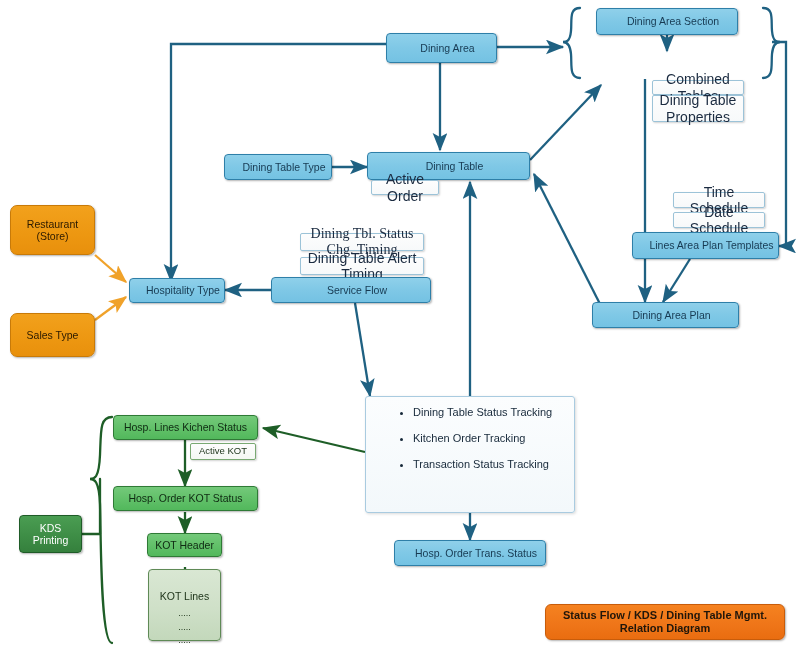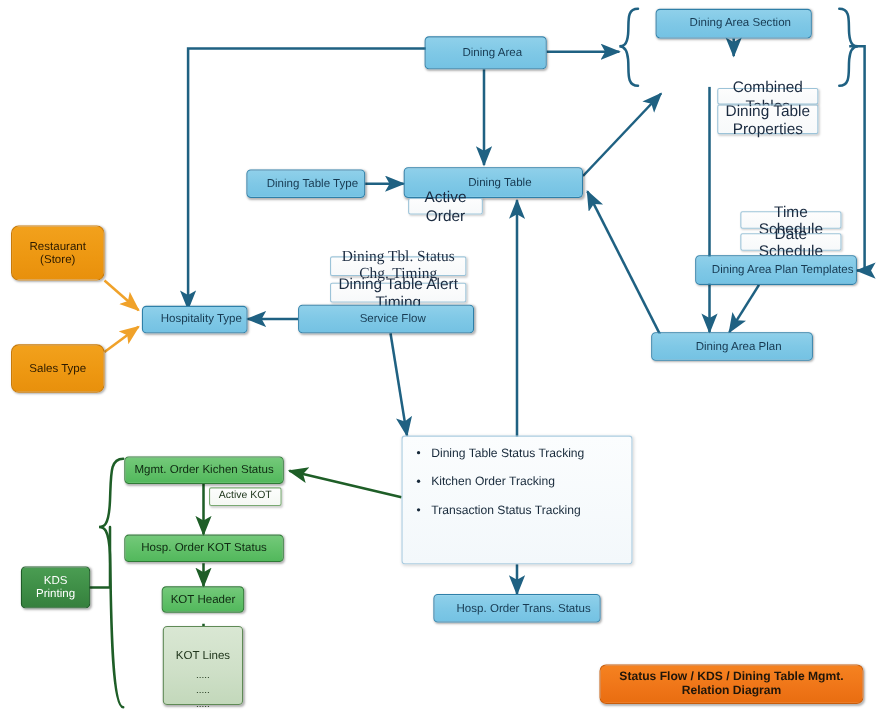--- a/index.html
+++ b/index.html
@@ -26,21 +26,21 @@
         border:1px solid #5f8a56;color:#20361c;}
   .attr{background:linear-gradient(to bottom,#fdfdfd 0%,#f7f9fa 100%);
         border:1px solid #9cc3d8;color:#1b2b40;font-size:14px;border-radius:2px;
         box-shadow:1px 1px 2px rgba(0,0,0,.18);}
   .attr-green{background:linear-gradient(to bottom,#fdfdfd 0%,#f4f8f3 100%);
         border:1px solid #79a972;color:#1b3318;font-size:9.5px;border-radius:2px;
         box-shadow:1px 1px 2px rgba(0,0,0,.18);}
   .tracking{position:absolute;box-sizing:border-box;z-index:4;
         background:linear-gradient(to bottom,#fbfdfe 0%,#f3f8fb 100%);
         border:1px solid #a9cbe0;border-radius:3px;
-        box-shadow:1px 1px 3px rgba(0,0,0,.15);}
+        box-shadow:1px 1px 3px rgba(0,0,0,.15);padding-left:21px;}
   .tracking ul{margin:0;padding:9px 0 0 26px;list-style:disc;}
   .tracking li{font-size:11px;color:#17293a;margin-bottom:14px;}
 </style>
 </head>
 <body>
 
 <div id="canvas">
 
   <svg id="wires" viewBox="0 0 800 647" xmlns="http://www.w3.org/2000/svg">
     <defs>
@@ -141,21 +141,21 @@
 
   <div class="node attr" style="left:673px;top:192px;width:92px;height:16px;">
     <span>Time Schedule</span>
   </div>
 
   <div class="node attr" style="left:673px;top:212px;width:92px;height:16px;">
     <span>Date Schedule</span>
   </div>
 
   <div class="node blue" style="left:632px;top:232px;width:147px;height:27px;">
-    <span>Dining Area Plan Templates</span>
+    <span>Lines Area Plan Templates</span>
   </div>
 
   <div class="node blue" style="left:592px;top:302px;width:147px;height:26px;">
     <span>Dining Area Plan</span>
   </div>
 
   <div class="node blue" style="left:129px;top:278px;width:96px;height:25px;">
     <span>Hospitality Type</span>
   </div>
 
@@ -186,21 +186,21 @@
 
   <div class="tracking" style="left:365px;top:396px;width:210px;height:117px;">
     <ul>
       <li>Dining Table Status Tracking</li>
       <li>Kitchen Order Tracking</li>
       <li>Transaction Status Tracking</li>
     </ul>
   </div>
 
   <div class="node green" style="left:113px;top:415px;width:145px;height:25px;">
-    <span>Mgmt. Order Kichen Status</span>
+    <span>Hosp. Lines Kichen Status</span>
   </div>
 
   <div class="node attr-green" style="left:190px;top:443px;width:66px;height:17px;">
     <span>Active KOT</span>
   </div>
 
   <div class="node green" style="left:113px;top:486px;width:145px;height:25px;">
     <span>Hosp. Order KOT Status</span>
   </div>
 

